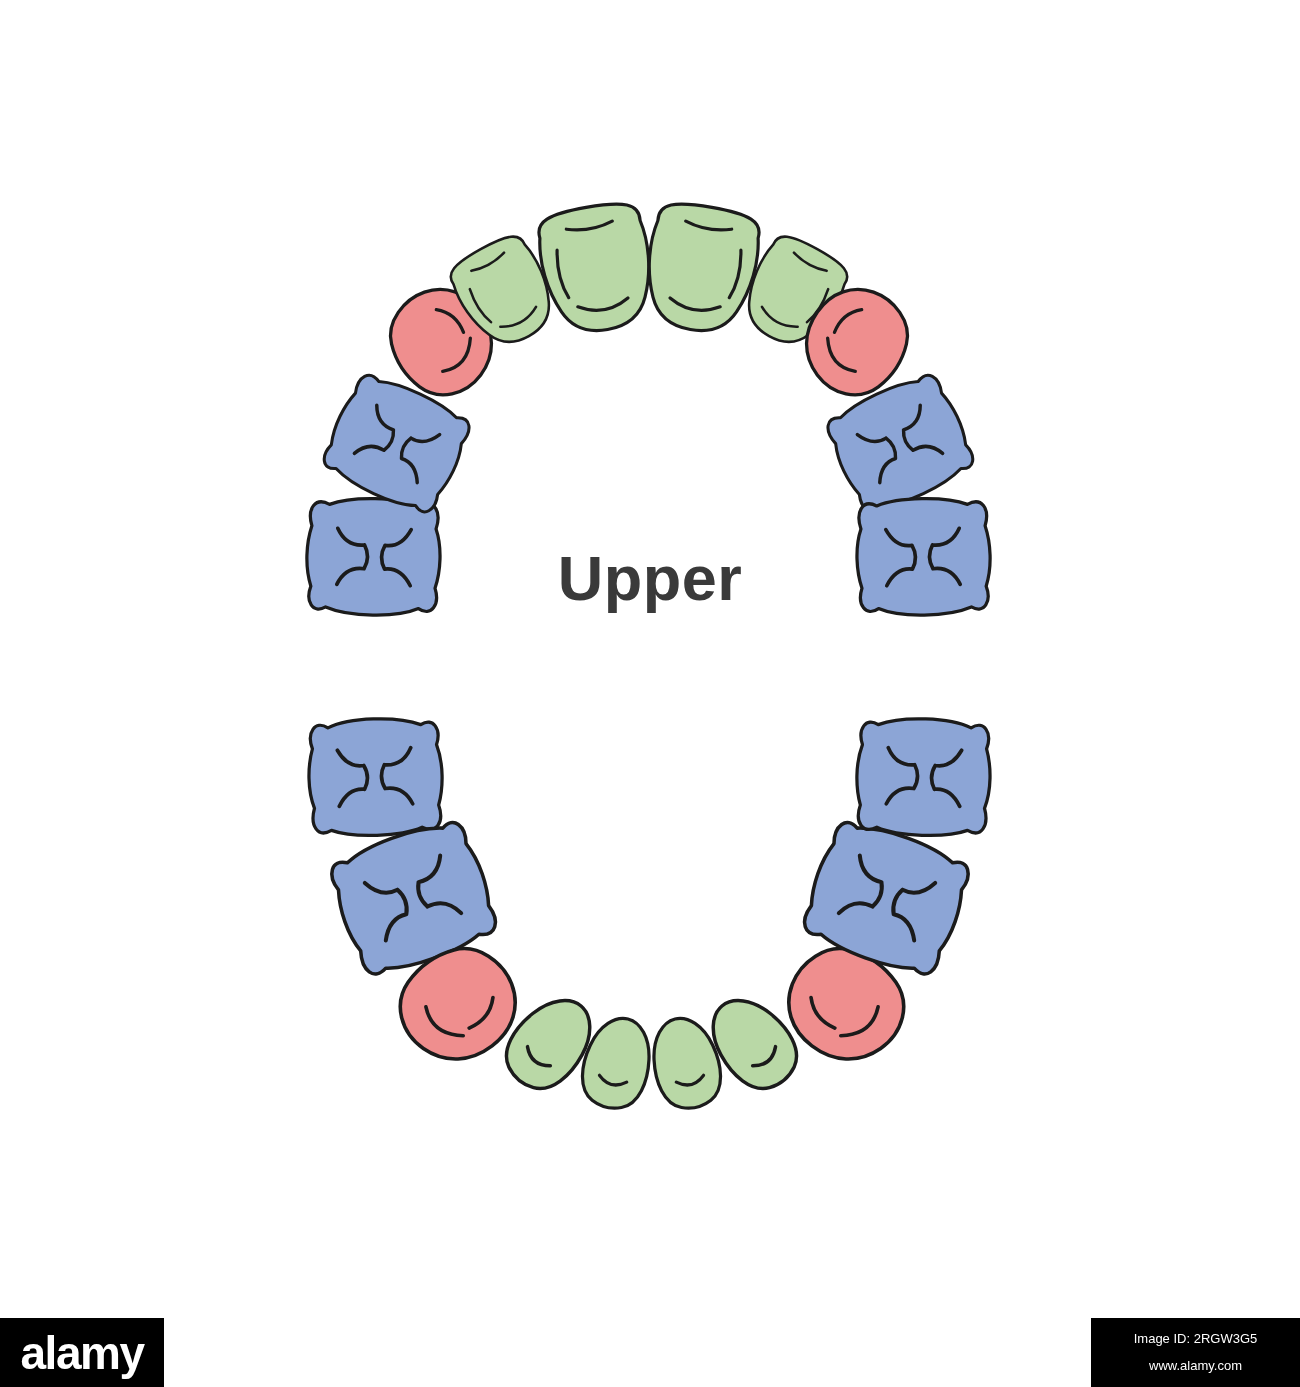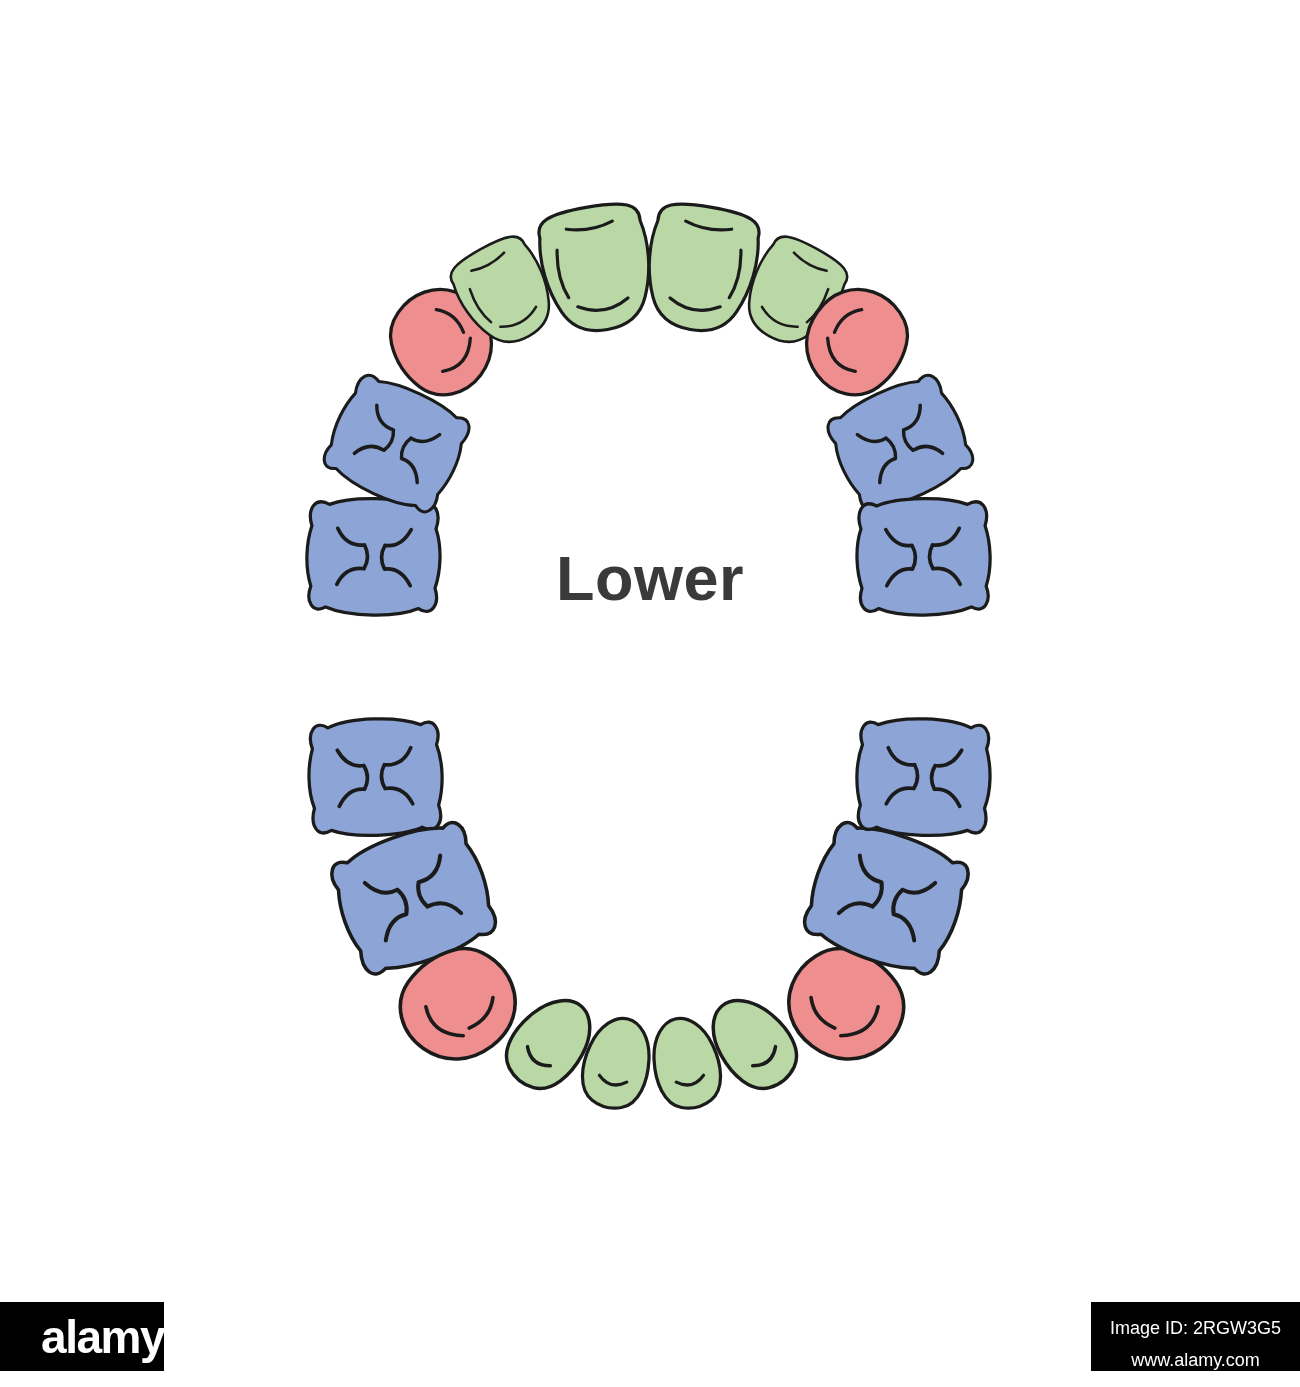--- a/index.html
+++ b/index.html
@@ -13,32 +13,32 @@
   svg.diagram{position:absolute;left:0;top:0;display:block;}
   .arch-label{
     position:absolute;left:0;width:100%;text-align:center;
     font-weight:700;font-size:63px;line-height:1;
     color:var(--label-color,#3a3a3a);
     letter-spacing:0.5px;
   }
   #label-upper{top:547px;}
   #label-lower{top:709px;}
   .wm{
-    position:absolute;bottom:16px;height:69px;
+    position:absolute;bottom:0;height:69px;
     background:var(--wm-bg,#000);color:var(--wm-text,#fff);
-    display:flex;align-items:center;justify-content:flex-end;
+    display:flex;align-items:center;justify-content:center;
   }
   .wm-brand{
     left:0;width:164px;
     font-weight:700;font-size:46px;letter-spacing:-1.5px;
   }
   .wm-info{
     right:0;width:209px;
     flex-direction:column;gap:12px;
-    font-size:18px;line-height:1.1;font-weight:400;
+    font-size:13px;line-height:1.1;font-weight:400;
   }
 </style>
 </head>
 <body>
 
 <div class="canvas">
 
   <svg class="diagram" width="1300" height="1387" viewBox="0 0 1300 1387">
     <defs id="tooth-defs">
       <g id="shape-molar">
@@ -79,21 +79,21 @@
       <use href="#shape-incisor-lower" transform="translate(550 1043) rotate(40) scale(1.15)" fill="#b9d8a6"></use>
       <use href="#shape-incisor-lower" transform="translate(617 1063) rotate(14) scale(1.08)" fill="#b9d8a6"></use>
       <use href="#shape-incisor-lower" transform="translate(686 1063) scale(-1.08 1.08) rotate(14)" fill="#b9d8a6"></use>
       <use href="#shape-incisor-lower" transform="translate(753 1043) scale(-1.15 1.15) rotate(40)" fill="#b9d8a6"></use>
       <use href="#shape-canine" transform="translate(845 1006) scale(-1.2 1.2) rotate(45)" fill="#ef8e8e"></use>
       <use href="#shape-molar" transform="translate(887 898) scale(-1.18 1.18) rotate(70)" fill="#8ca5d6"></use>
       <use href="#shape-molar" transform="translate(924 777) scale(-1.08 1.08) rotate(88)" fill="#8ca5d6"></use>
     </g>
   </svg>
 
-  <div class="arch-label" id="label-upper">Lower</div>
+  <div class="arch-label" id="label-upper">Upper</div>
 
   <div class="wm wm-brand">
     <span>alamy</span>
   </div>
 
   <div class="wm wm-info">
     <div>Image ID: 2RGW3G5</div>
     <div>www.alamy.com</div>
   </div>
 

